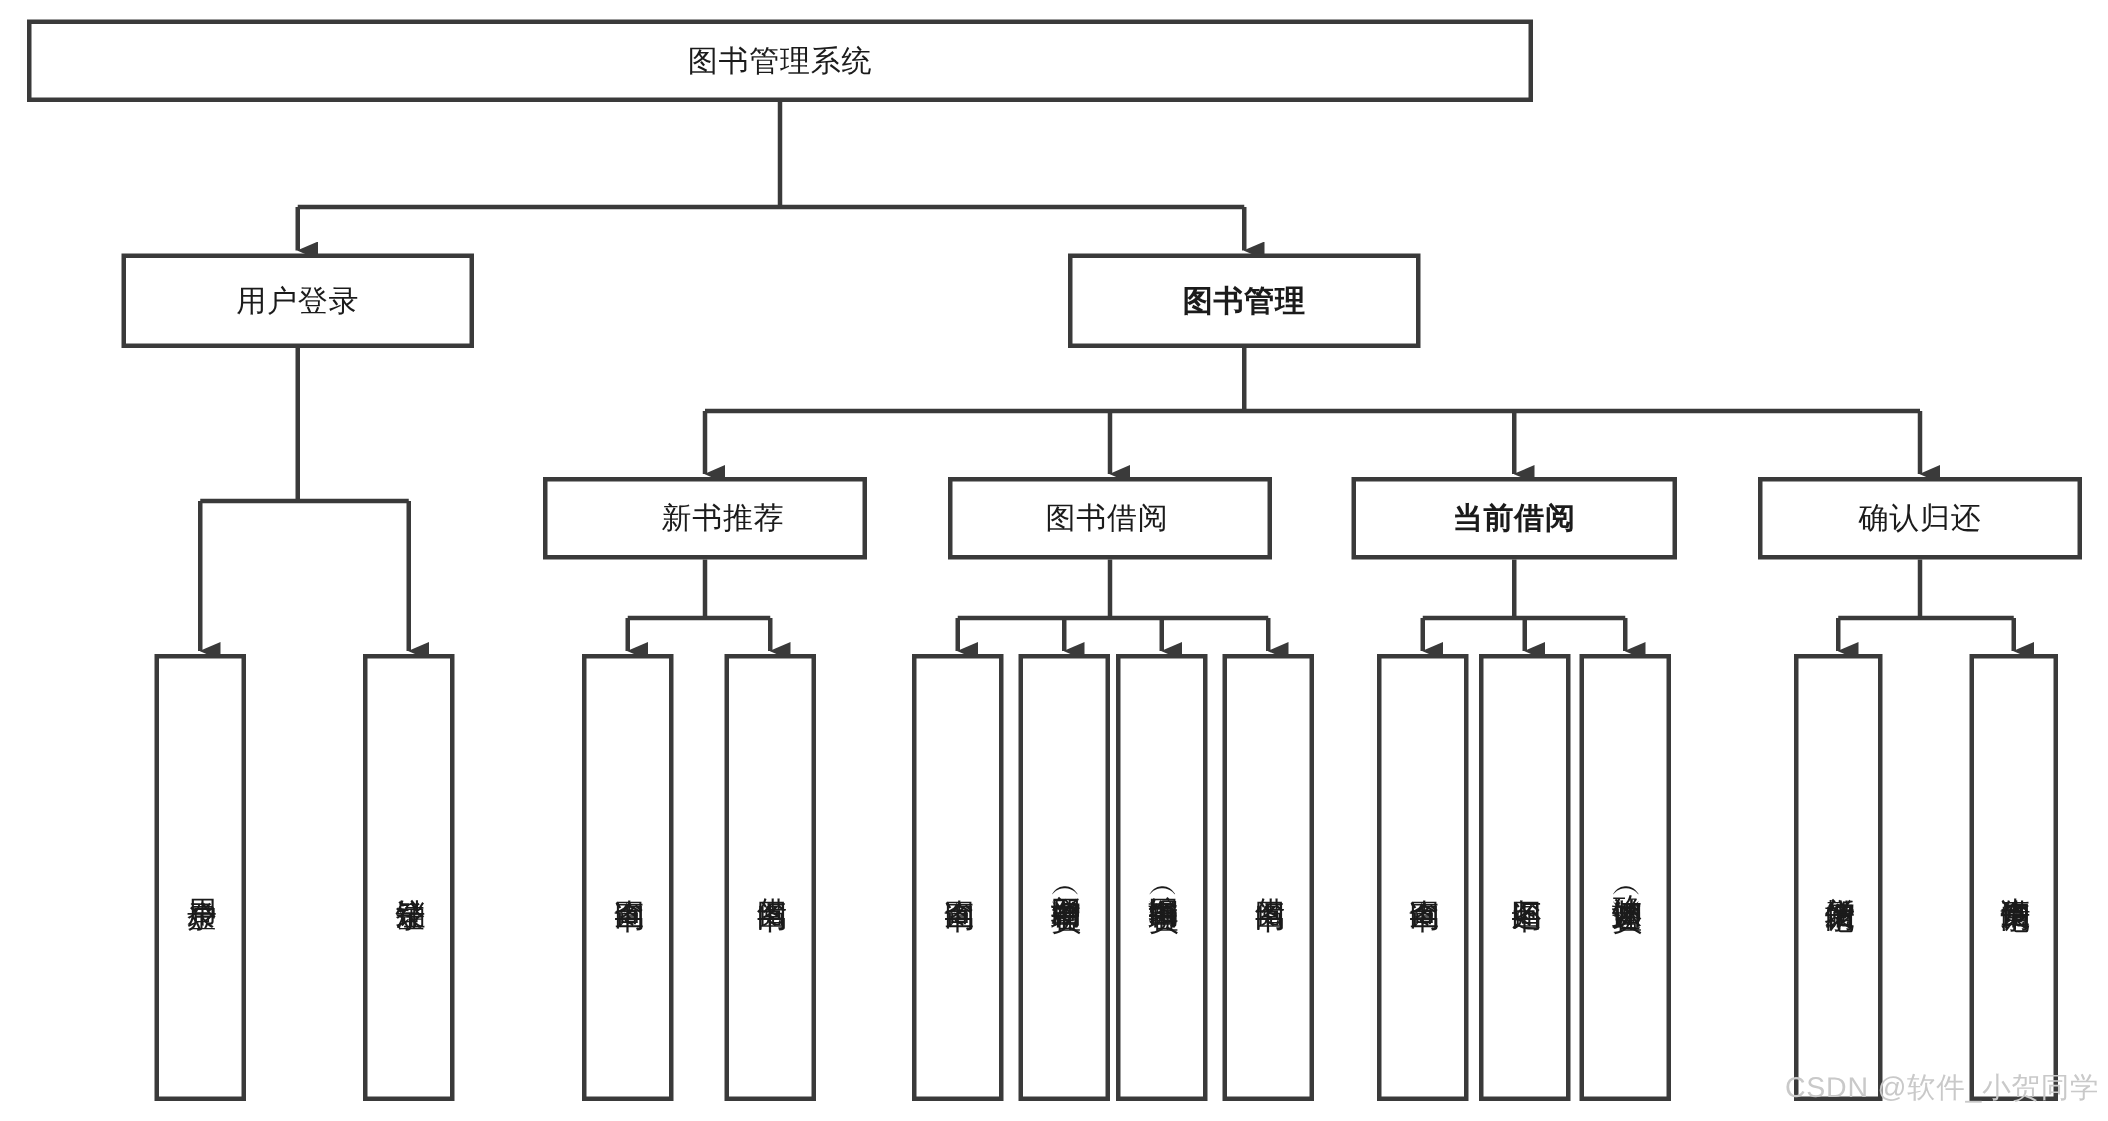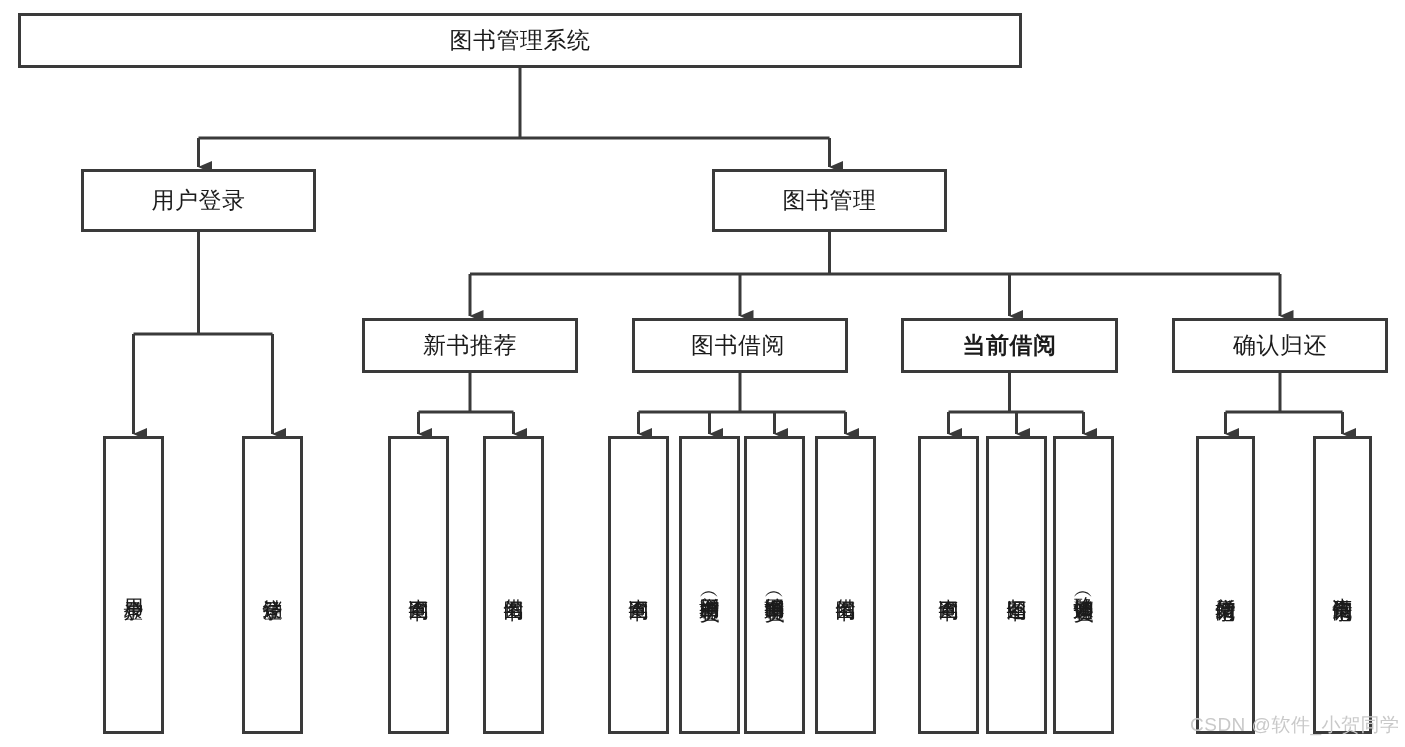--- a/index.html
+++ b/index.html
@@ -41,21 +41,21 @@
   .arrow-head {
     fill: #3a3a3a;
     stroke: none;
   }
   .node-label-h {
     position: absolute;
     display: flex;
     align-items: center;
     justify-content: center;
     color: #1b1b1b;
-    font-size: 23px;
+    font-size: 20px;
     line-height: 1.2;
     letter-spacing: 0.5px;
     white-space: nowrap;
     pointer-events: none;
   }
   .node-label-v {
     position: absolute;
     display: flex;
     align-items: center;
     justify-content: center;
@@ -143,22 +143,22 @@
         <rect x="987.5" y="437.5" width="58" height="295" class="node-box"></rect>
         <rect x="1054.5" y="437.5" width="58" height="295" class="node-box"></rect>
         <rect x="1197.5" y="437.5" width="56" height="295" class="node-box"></rect>
         <rect x="1314.5" y="437.5" width="56" height="295" class="node-box"></rect>
       </g>
   </svg>
 
   <div id="labels">
       <div class="node-label-h" style="left: 18px; top: 13px; width: 1004px; height: 55px;">图书管理系统</div>
       <div class="node-label-h" style="left: 81px; top: 169px; width: 235px; height: 63px;">用户登录</div>
-      <div class="node-label-h" style="left: 712px; top: 169px; width: 235px; height: 63px;">图书管理</div>
-      <div class="node-label-h" style="left: 362px; top: 318px; width: 216px; height: 55px;">新书推荐</div>
+      <div class="node-label-h" style="left: 712px; top: 169px; width: 235px; height: 63px; font-weight: bold;">图书管理</div>
+      <div class="node-label-h" style="left: 362px; top: 318px; width: 216px; height: 55px; padding-left: 12px;">新书推荐</div>
       <div class="node-label-h" style="left: 632px; top: 318px; width: 212px; height: 55px;">图书借阅</div>
       <div class="node-label-h" style="left: 901px; top: 318px; width: 217px; height: 55px; font-weight: bold;">当前借阅</div>
       <div class="node-label-h" style="left: 1172px; top: 318px; width: 216px; height: 55px;">确认归还</div>
       <div class="node-label-v" style="left: 103px; top: 436px; width: 61px; height: 298px;">用户登录</div>
       <div class="node-label-v" style="left: 242px; top: 436px; width: 61px; height: 298px;">注销登录</div>
       <div class="node-label-v" style="left: 388px; top: 436px; width: 61px; height: 298px;">查询图书</div>
       <div class="node-label-v" style="left: 483px; top: 436px; width: 61px; height: 298px;">借阅图书</div>
       <div class="node-label-v" style="left: 608px; top: 436px; width: 61px; height: 298px;">查询图书</div>
       <div class="node-label-v" style="left: 679px; top: 436px; width: 61px; height: 298px;">新增图书（管理员）</div>
       <div class="node-label-v" style="left: 744px; top: 436px; width: 61px; height: 298px;">编辑图书（管理员）</div>

